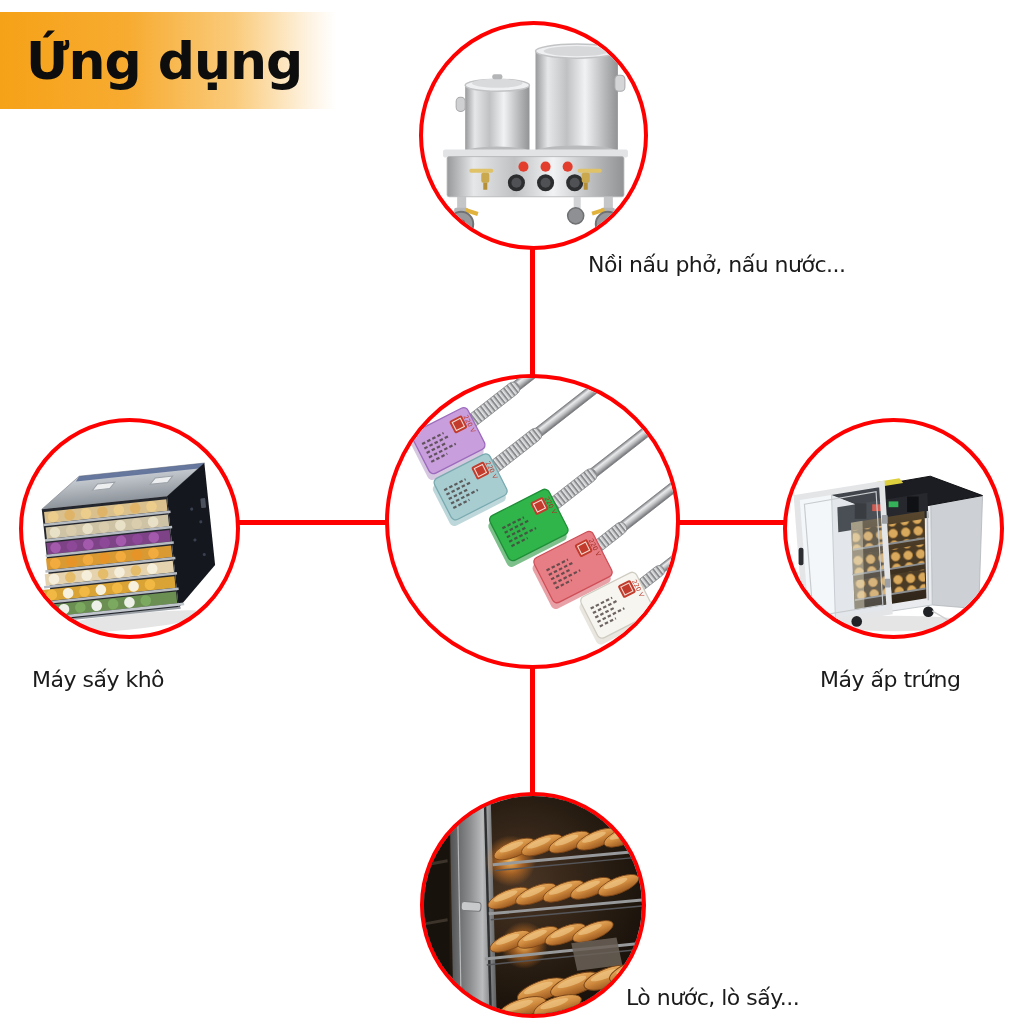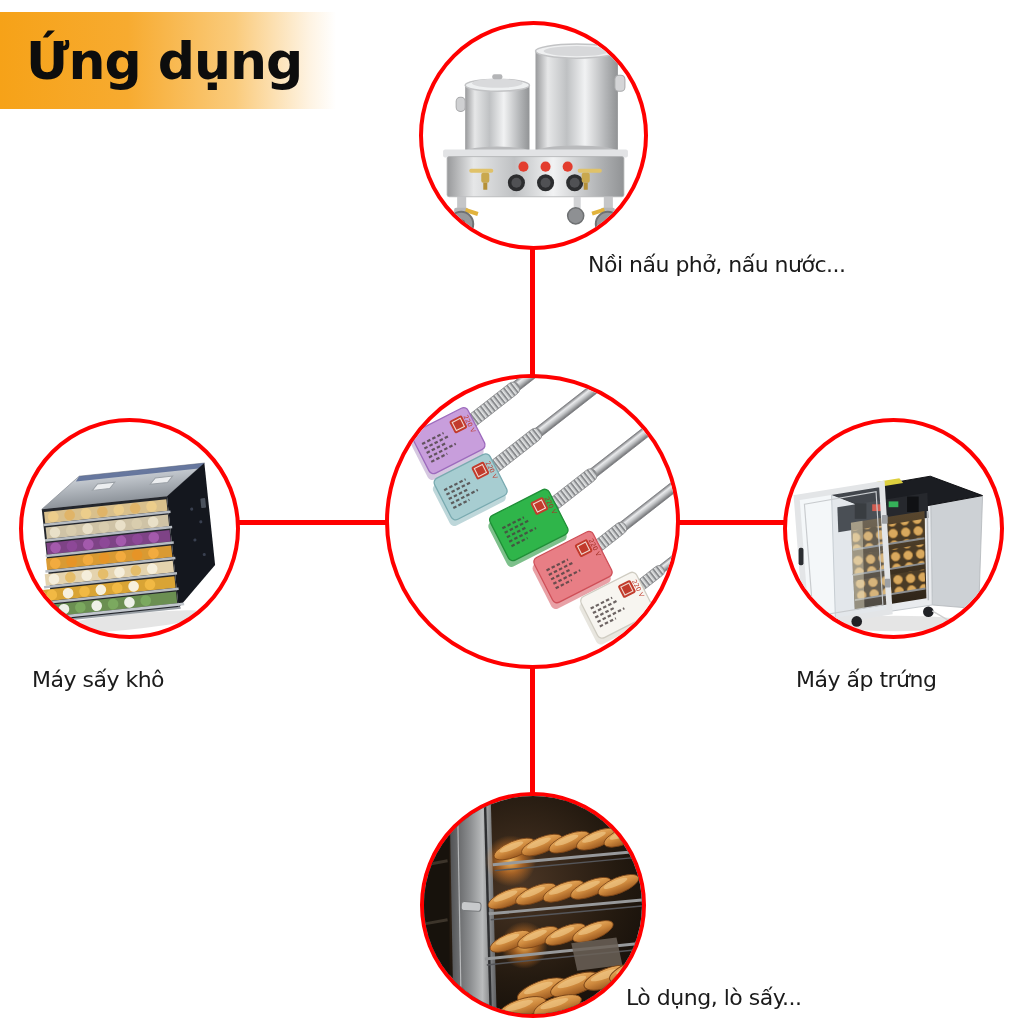--- a/index.html
+++ b/index.html
@@ -22,21 +22,21 @@
   .node svg{display:block;width:100%;height:100%;}
   .node-top{left:419px;top:9px;width:229px;height:229px;}
   .node-center{left:385px;top:362px;width:295px;height:295px;}
   .node-left{left:19px;top:406px;width:221px;height:221px;}
   .node-right{left:783px;top:406px;width:221px;height:221px;}
   .node-bottom{left:420px;top:780px;width:226px;height:226px;}
   
   .label{position:absolute;color:#1b1b1b;font-size:22px;letter-spacing:-0.5px;white-space:nowrap;z-index:3;}
   .label-top{left:588px;top:240px;}
   .label-left{left:32px;top:655px;text-align:right;}
-  .label-right{left:796px;top:655px;}
+  .label-right{left:820px;top:655px;}
   .label-bottom{left:626px;top:973px;}
 </style>
 </head>
 <body>
 
 <div class="stage">
 
   <div class="banner">
     <span class="banner-title">Ứng dụng</span>
   </div>
@@ -424,15 +424,15 @@
       <use href="#ov-loaf" transform="translate(188,185) rotate(-20) scale(1.2)"></use>
       <use href="#ov-loaf" transform="translate(214,178) rotate(-20) scale(1.2)"></use>
       <use href="#ov-loaf" transform="translate(100,216) rotate(-18) scale(1.15)"></use>
       <use href="#ov-loaf" transform="translate(136,214) rotate(-18) scale(1.15)"></use>
     </svg>
   </div>
 
   <div class="label label-top">Nồi nấu phở, nấu nước...</div>
   <div class="label label-left">Máy sấy khô</div>
   <div class="label label-right">Máy ấp trứng</div>
-  <div class="label label-bottom">Lò dụng, lò sấy...</div>
+  <div class="label label-bottom">Lò nước, lò sấy...</div>
 
 </div>
 
 </body></html>

